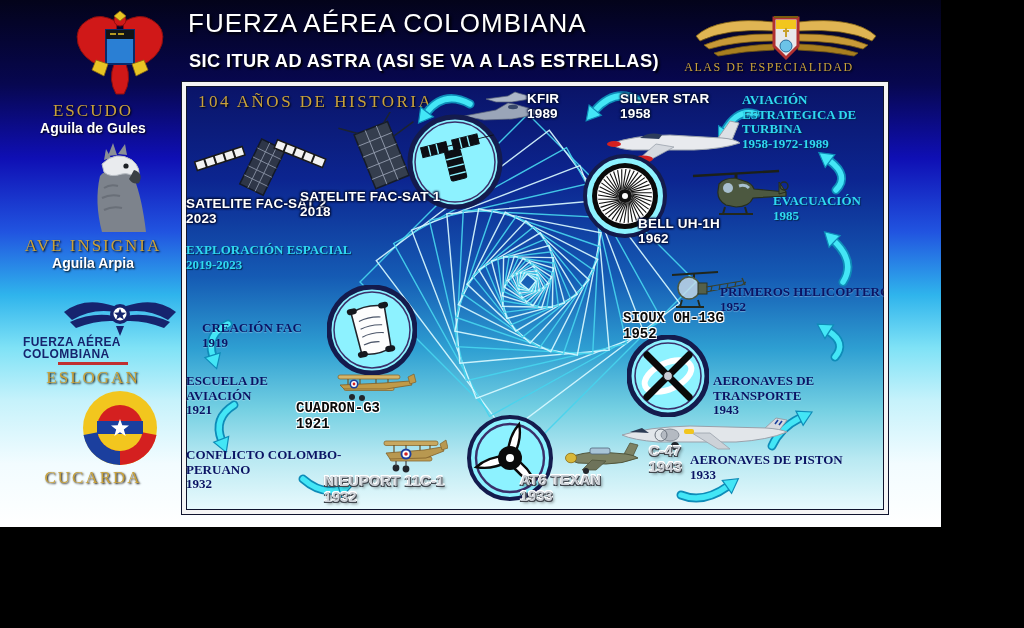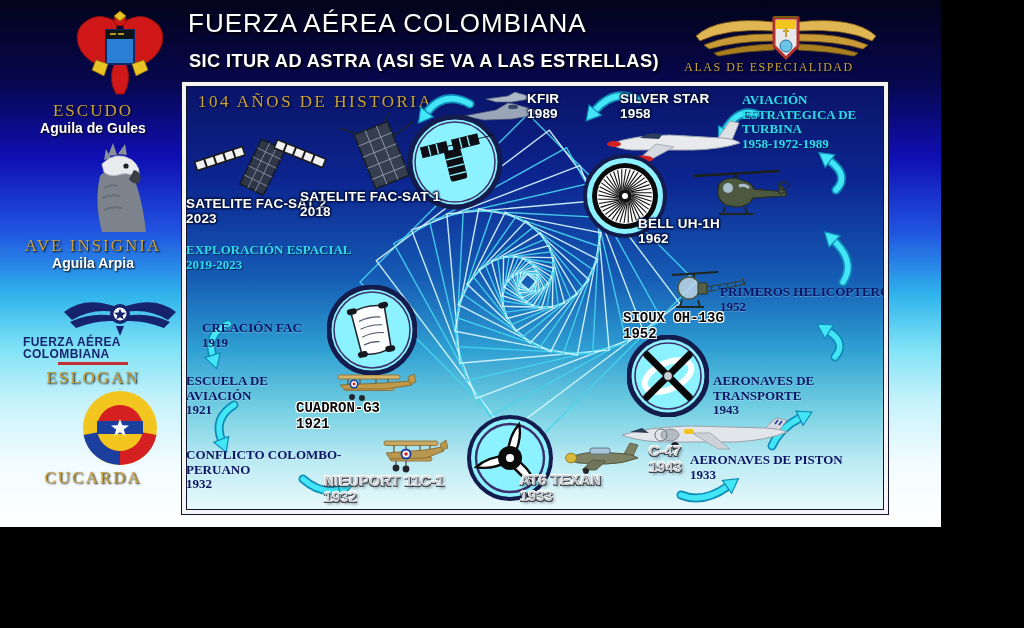--- a/index.html
+++ b/index.html
@@ -433,20 +433,24 @@
       <span class="y">1958</span>
     </div>
     <div class="ev ev-cyan" style="left:556px;top:7px;width:146px">
       <span class="n">AVIACIÓN ESTRATEGICA DE TURBINA</span>
       <span class="y">1958-1972-1989</span>
     </div>
     <div class="ev ev-white" style="left:452px;top:130px;width:160px">
       <span class="n">BELL UH-1H</span>
       <span class="y">1962</span>
     </div>
+    <div class="ev ev-cyan" style="left:587px;top:108px;width:120px">
+      <span class="n">EVACUACIÓN</span>
+      <span class="y">1985</span>
+    </div>
     <div class="ev ev-navy" style="left:534px;top:199px;width:190px">
       <span class="n">PRIMEROS HELICOPTEROS</span>
       <span class="y">1952</span>
     </div>
     <div class="ev ev-black" style="left:437px;top:225px;width:160px">
       <span class="n">SIOUX OH-13G</span>
       <span class="y">1952</span>
     </div>
     <div class="ev ev-navy" style="left:527px;top:288px;width:190px">
       <span class="n">AERONAVES DE TRANSPORTE</span>

